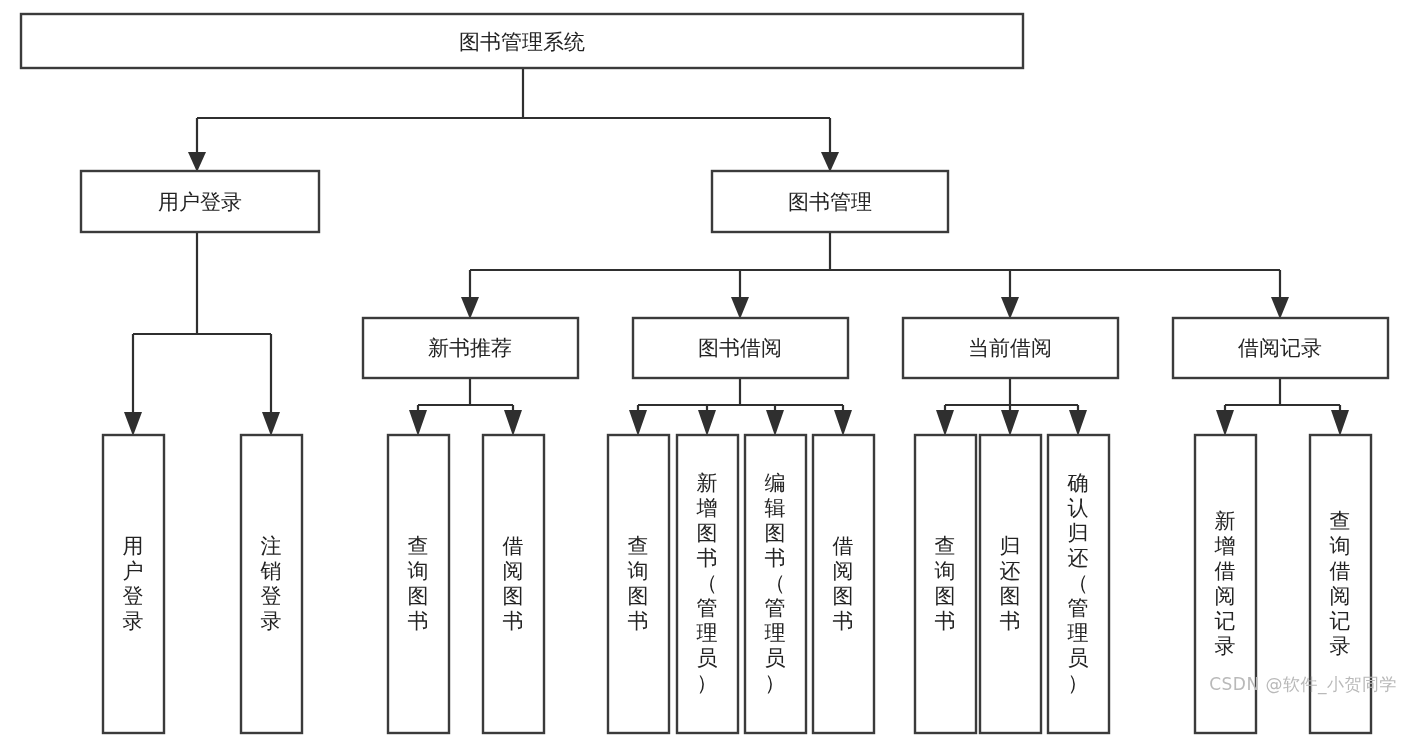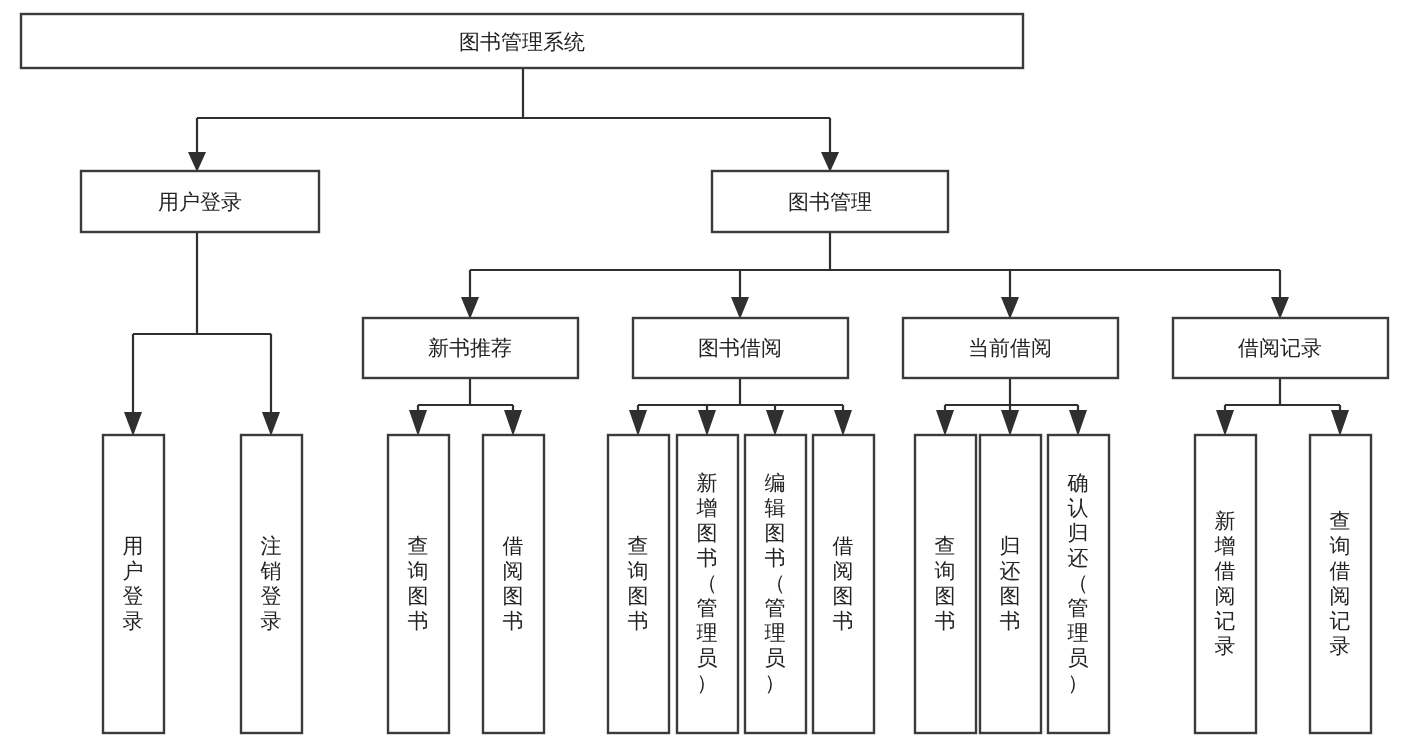--- a/index.html
+++ b/index.html
@@ -213,14 +213,15 @@
       <text class="node-label-vert" x="1225" y="584"><tspan x="1225" y="521.5" text-anchor="middle" dominant-baseline="middle">新</tspan><tspan x="1225" y="546.5" text-anchor="middle" dominant-baseline="middle">增</tspan><tspan x="1225" y="571.5" text-anchor="middle" dominant-baseline="middle">借</tspan><tspan x="1225" y="596.5" text-anchor="middle" dominant-baseline="middle">阅</tspan><tspan x="1225" y="621.5" text-anchor="middle" dominant-baseline="middle">记</tspan><tspan x="1225" y="646.5" text-anchor="middle" dominant-baseline="middle">录</tspan></text>
     </g>
 
     <g>
       <rect class="node-box" x="1310" y="435" width="61" height="298"></rect>
       <text class="node-label-vert" x="1340" y="584"><tspan x="1340" y="521.5" text-anchor="middle" dominant-baseline="middle">查</tspan><tspan x="1340" y="546.5" text-anchor="middle" dominant-baseline="middle">询</tspan><tspan x="1340" y="571.5" text-anchor="middle" dominant-baseline="middle">借</tspan><tspan x="1340" y="596.5" text-anchor="middle" dominant-baseline="middle">阅</tspan><tspan x="1340" y="621.5" text-anchor="middle" dominant-baseline="middle">记</tspan><tspan x="1340" y="646.5" text-anchor="middle" dominant-baseline="middle">录</tspan></text>
     </g>
 
   </svg>
 
+  <div class="watermark-text">CSDN @软件_小贺同学</div>
 
 </div>
 
 </body></html>

